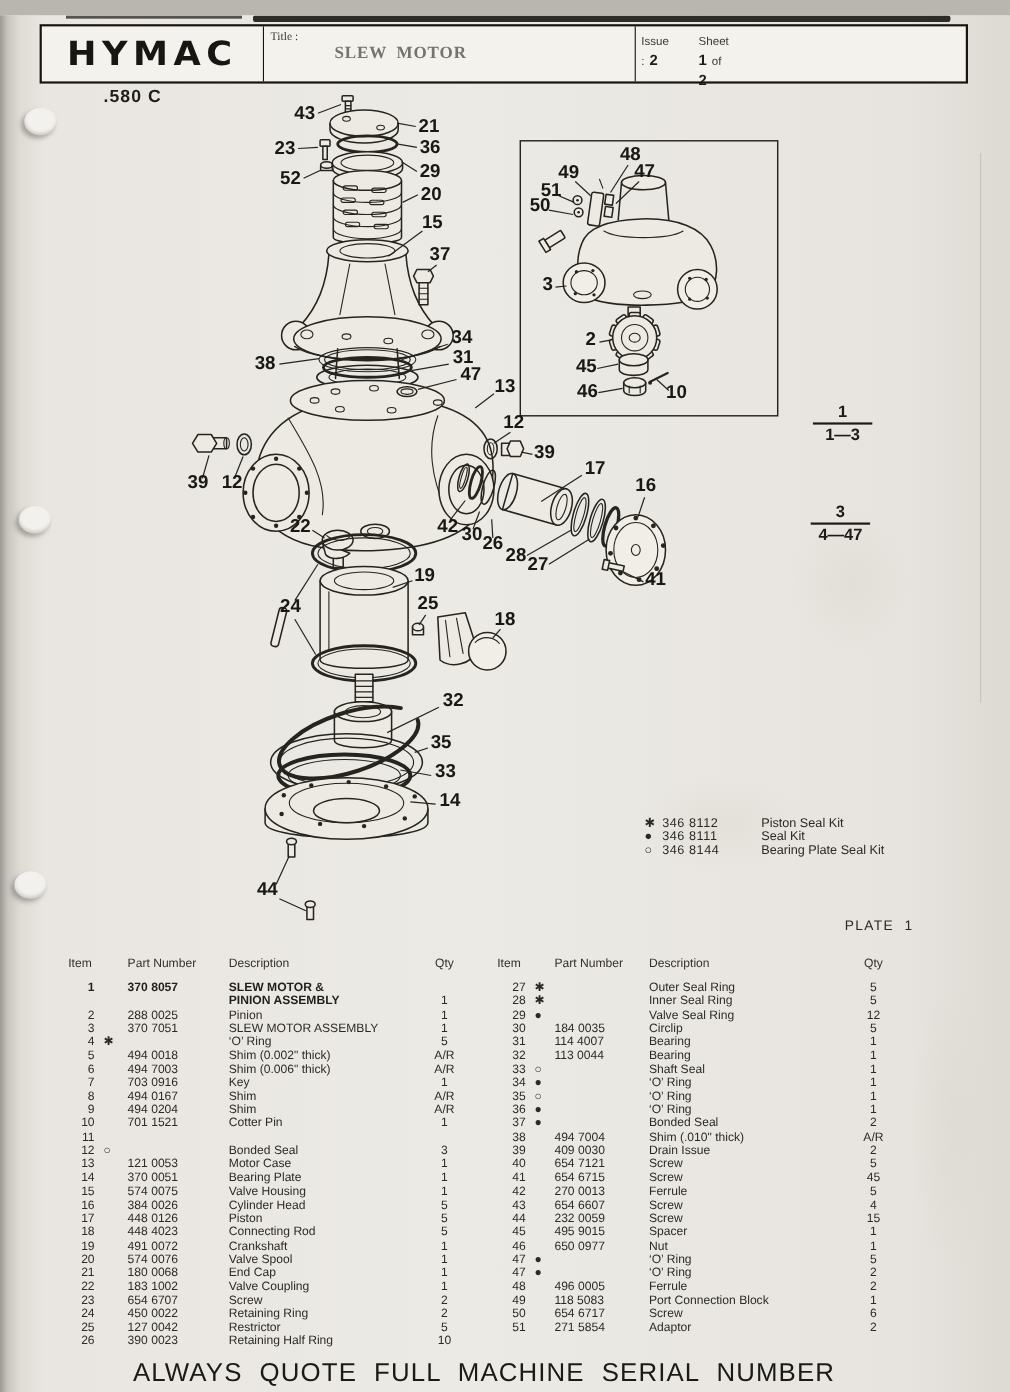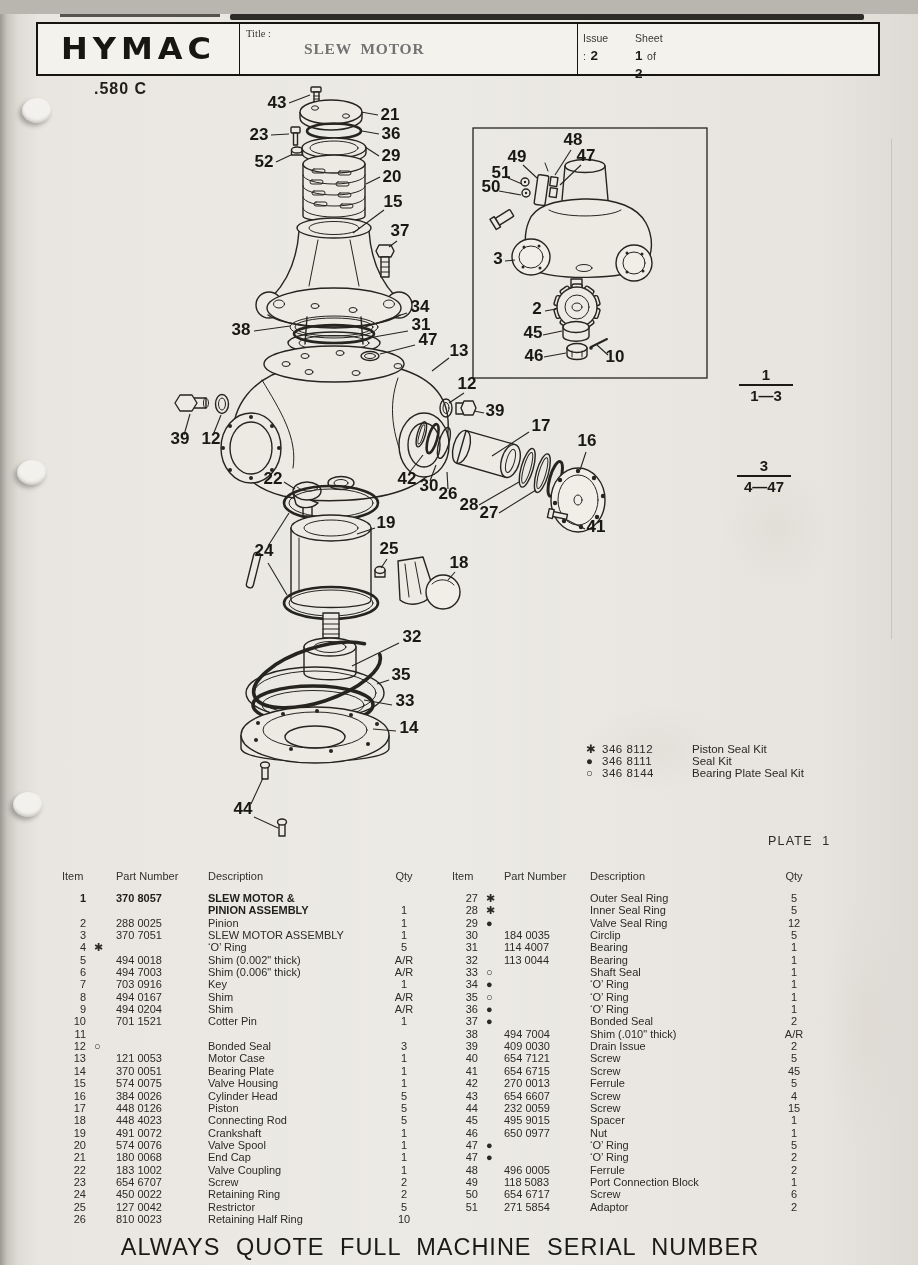--- a/index.html
+++ b/index.html
@@ -730,21 +730,21 @@
       <div class="trow">
         <span class="c-item">25</span>
         <span class="c-sym"></span>
         <span class="c-part">127 0042</span>
         <span class="c-desc">Restrictor</span>
         <span class="c-qty">5</span>
       </div>
       <div class="trow">
         <span class="c-item">26</span>
         <span class="c-sym"></span>
-        <span class="c-part">810 0023</span>
+        <span class="c-part">390 0023</span>
         <span class="c-desc">Retaining Half Ring</span>
         <span class="c-qty">10</span>
       </div>
     </div>
   <div class="ptable right">
       <div class="trow thead">
         <span class="c-item">Item</span>
         <span class="c-sym"></span>
         <span class="c-part">Part Number</span>
         <span class="c-desc">Description</span>

